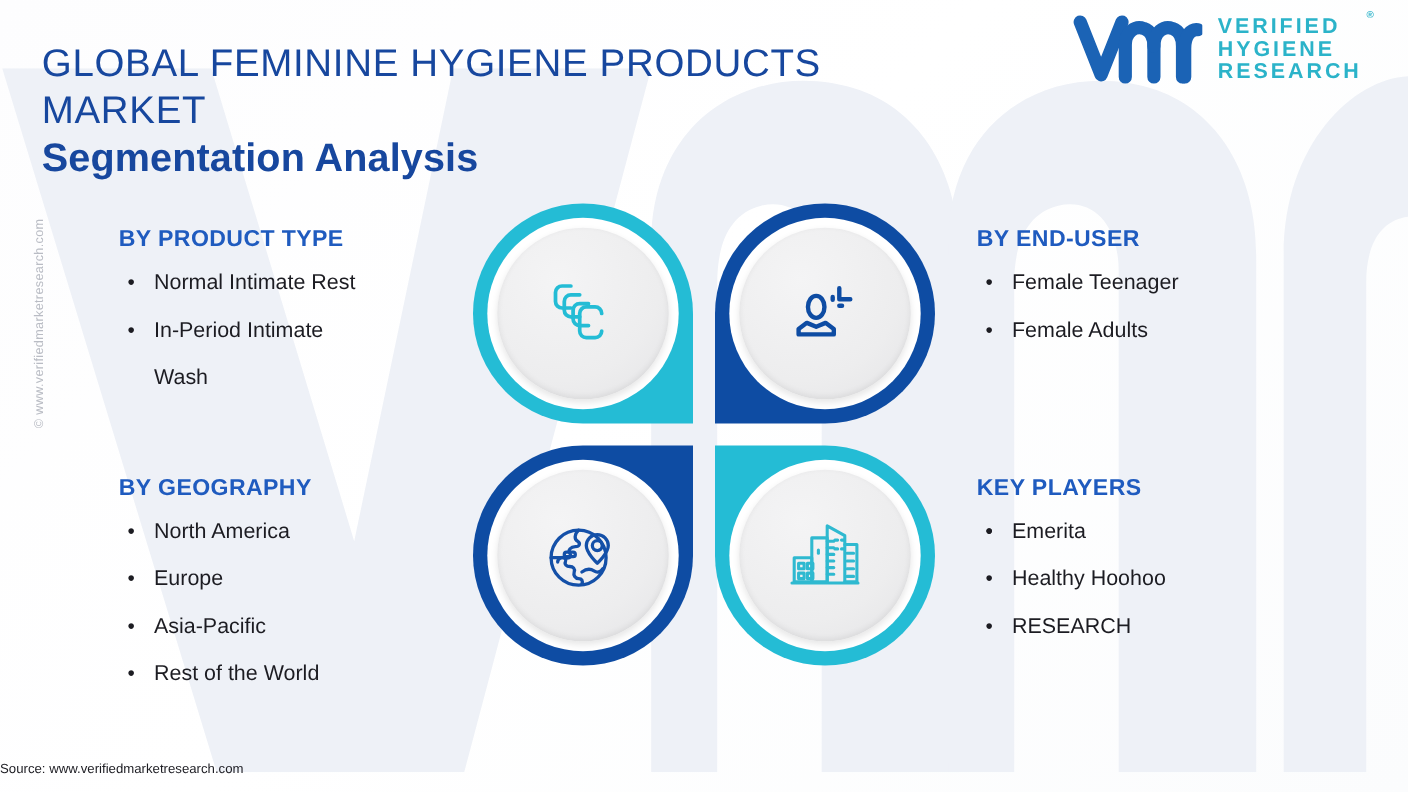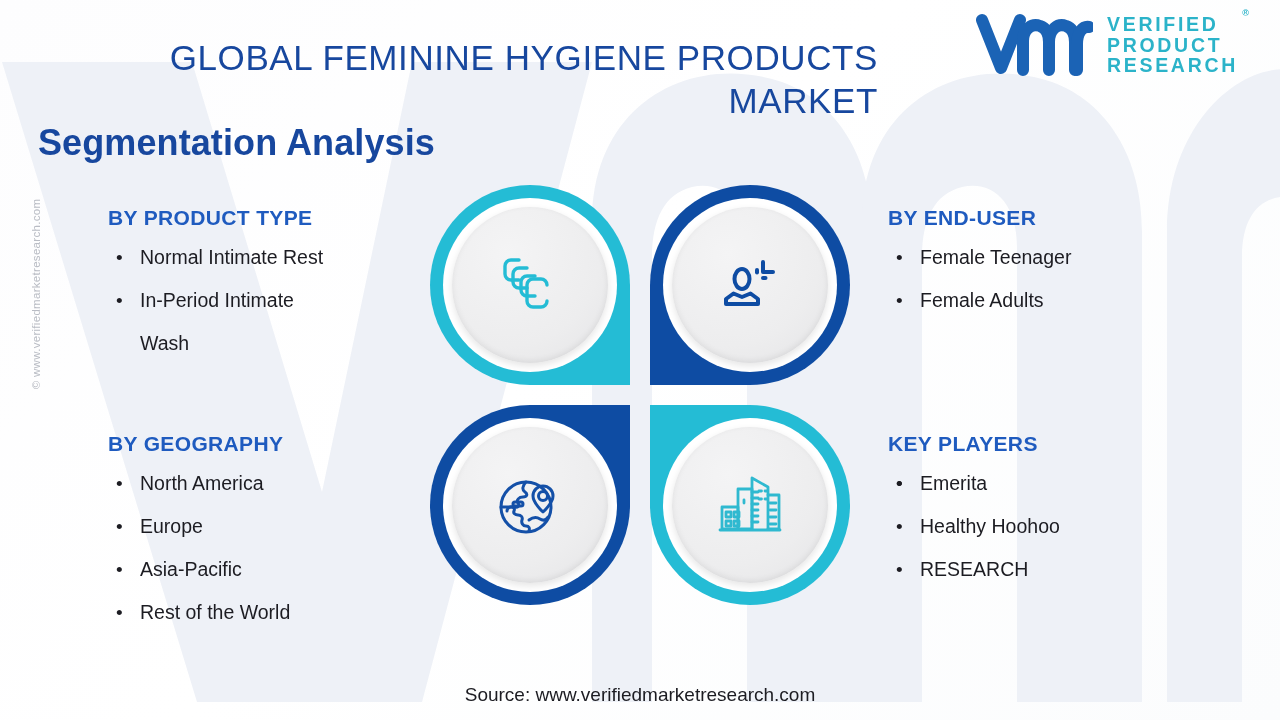--- a/index.html
+++ b/index.html
@@ -64,21 +64,20 @@
     z-index: 4;
   }
   .main-title {
     margin: 0;
     font-size: 35px;
     line-height: 43px;
     font-weight: 400;
     letter-spacing: 0.6px;
     color: #17479e;
     font-family: "Liberation Sans", sans-serif;
-    text-align: right;
   }
   .sub-title {
     margin: 4px 0 0 0;
     font-size: 36px;
     line-height: 34px;
     font-weight: 600;
     color: #17479e;
     letter-spacing: 0.1px;
     font-family: "Liberation Sans", sans-serif;
   }
@@ -210,22 +209,22 @@
     justify-content: center;
   }
   .disc svg { display: block; }
 
   
   .source-line {
     position: absolute;
     left: 0;
     right: 0;
     bottom: 14px;
-    text-align: center;
-    font-size: 19px;
+    text-align: left;
+    font-size: 12px;
     color: #1c1c22;
     font-family: "Liberation Sans", sans-serif;
     z-index: 4;
   }
 </style>
 </head>
 <body>
 
 <div id="canvas">
 
@@ -255,21 +254,21 @@
     <svg class="logo-mark" width="118" height="66" viewBox="0 0 118 66" xmlns="http://www.w3.org/2000/svg" aria-hidden="true">
       <g fill="none" stroke="#1b63b5" stroke-width="12" stroke-linecap="round" stroke-linejoin="round">
         <path d="M7 8 L26 56 L45 8"></path>
         <path d="M48 58 L48 29 C48 17 57 11 65 14 C71 16 74 22 74 30 L74 58"></path>
         <path d="M74 30 C74 17 83 11 91 14 C97 16 100 22 100 30 L100 58"></path>
         <path d="M102 58 L102 32 C102 20 108 14 114 15"></path>
       </g>
     </svg>
     <div class="logo-words">
       <span>VERIFIED</span>
-      <span>PRODUCT</span>
+      <span>HYGIENE</span>
       <span>RESEARCH</span>
       <span class="logo-reg">®</span>
     </div>
   </div>
 
   <div class="segment" id="seg-product">
     <div class="seg-heading">BY PRODUCT TYPE</div>
     <ul class="seg-list">
       <li><span class="bullet">•</span><span>Normal Intimate Rest</span></li>
       <li><span class="bullet">•</span><span>In-Period Intimate

